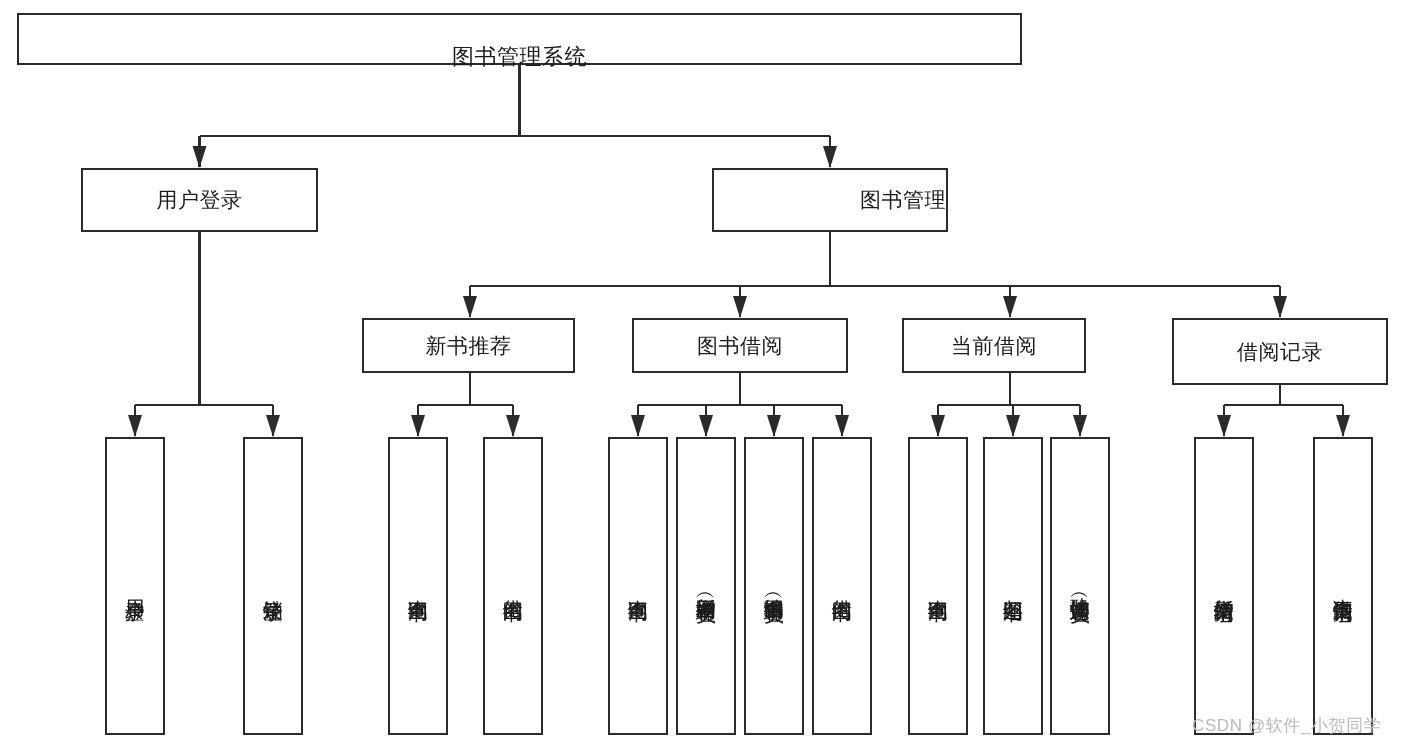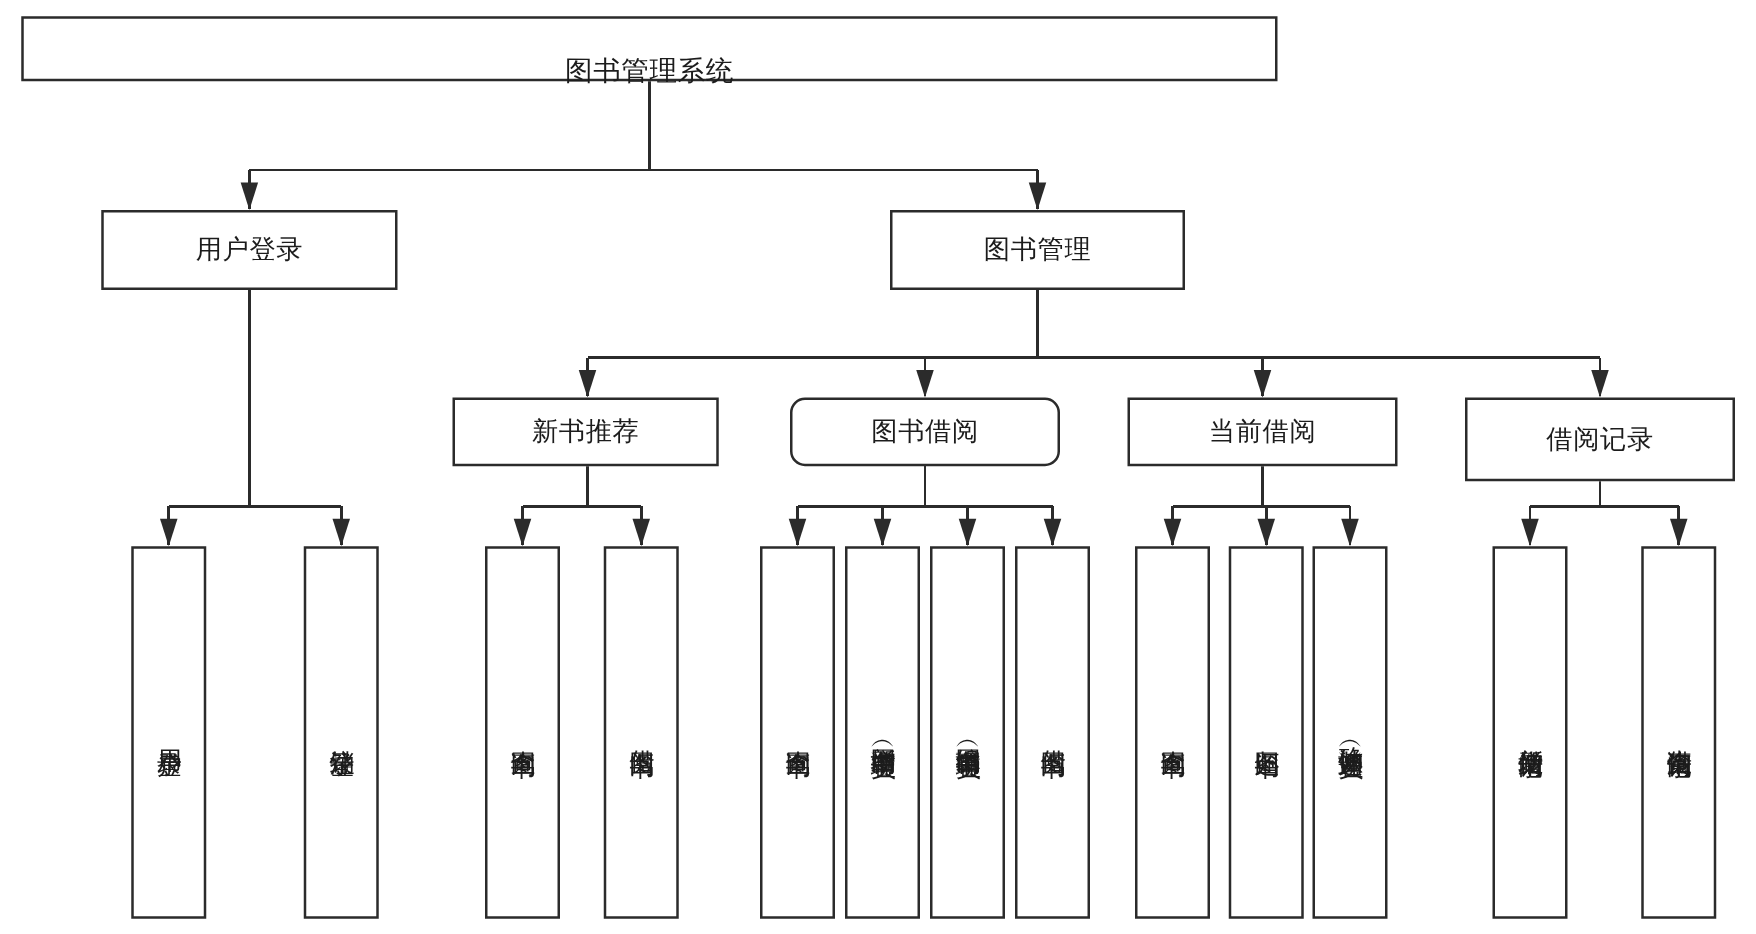--- a/index.html
+++ b/index.html
@@ -123,30 +123,30 @@
       <line x1="1343" y1="405" x2="1343" y2="436" stroke="#2b2b2b" stroke-width="2.2" shape-rendering="crispEdges"></line>
       <path d="M1336,415 L1350,415 L1343,437 Z" fill="#2b2b2b"></path>
     </svg>
   <div id="nodes">
       <div class="node root" style="left: 17px; top: 13px; width: 1005px; height: 52px;">
         <span class="node-label">图书管理系统</span>
       </div>
       <div class="node" style="left: 81px; top: 168px; width: 237px; height: 64px;">
         <span class="node-label">用户登录</span>
       </div>
-      <div class="node" style="left: 712px; top: 168px; width: 236px; height: 64px;">
+      <div class="node" style="left: 712px; top: 168px; width: 236px; height: 64px; justify-content: flex-end;">
         <span class="node-label">图书管理</span>
       </div>
       <div class="node" style="left: 362px; top: 318px; width: 213px; height: 55px;">
         <span class="node-label">新书推荐</span>
       </div>
-      <div class="node" style="left: 632px; top: 318px; width: 216px; height: 55px; border-radius: 12px;">
+      <div class="node" style="left: 632px; top: 318px; width: 216px; height: 55px;">
         <span class="node-label">图书借阅</span>
       </div>
-      <div class="node" style="left: 902px; top: 318px; width: 216px; height: 55px;">
+      <div class="node" style="left: 902px; top: 318px; width: 184px; height: 55px;">
         <span class="node-label">当前借阅</span>
       </div>
       <div class="node" style="left: 1172px; top: 318px; width: 216px; height: 67px;">
         <span class="node-label">借阅记录</span>
       </div>
       <div class="node leaf" style="left: 105px; top: 437px; width: 60px; height: 298px;">
         <span class="node-label">用户登录</span>
       </div>
       <div class="node leaf" style="left: 243px; top: 437px; width: 60px; height: 298px;">
         <span class="node-label">注销登录</span>
@@ -178,13 +178,14 @@
       <div class="node leaf" style="left: 1050px; top: 437px; width: 60px; height: 298px;">
         <span class="node-label">确认归还（管理员）</span>
       </div>
       <div class="node leaf" style="left: 1194px; top: 437px; width: 60px; height: 298px;">
         <span class="node-label">新增借阅记录</span>
       </div>
       <div class="node leaf" style="left: 1313px; top: 437px; width: 60px; height: 298px;">
         <span class="node-label">查询借阅记录</span>
       </div>
     </div>
+  <div class="watermark" style="left:1192px; top:714px;">CSDN @软件_小贺同学</div>
 </div>
 
 </body></html>

